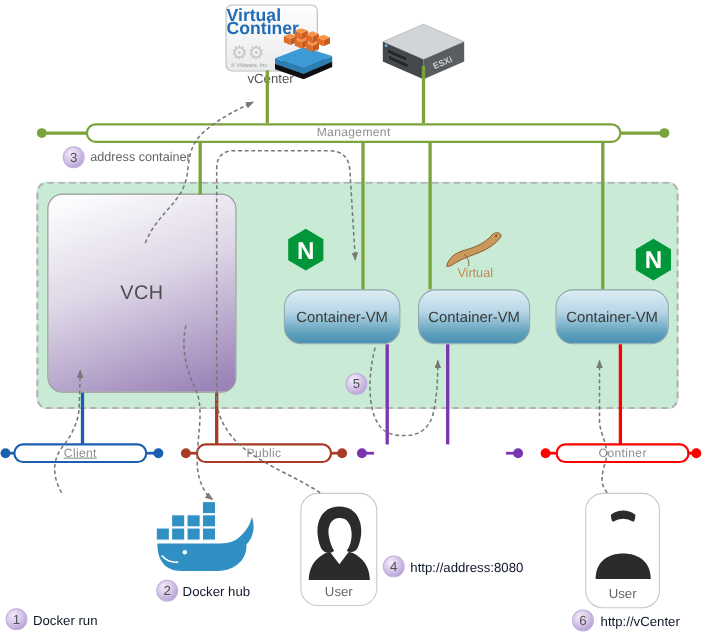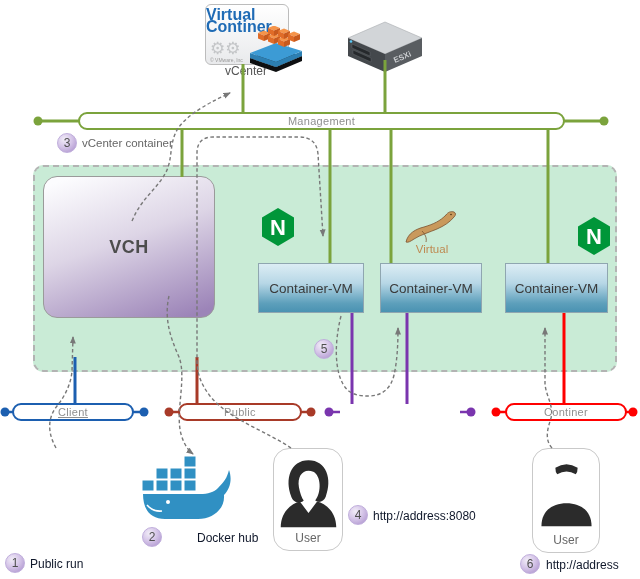--- a/index.html
+++ b/index.html
@@ -11,26 +11,26 @@
         background:#fff;display:flex;align-items:center;justify-content:center;
         font-size:11px;color:#8f8f8f;letter-spacing:.3px;}
   .pill-mgmt{border:2.5px solid #7ba33c;text-align:center;}
   .pill-client{border:2.5px solid #1c5fb0;}
   .pill-public{border:2.5px solid #a83a28;}
   .pill-bridge{border:2.5px solid #7a35ae;}
   .pill-continer{border:2.5px solid #ff0000;text-align:center;}
   
   .green-area{position:absolute;left:33px;top:165px;width:584px;height:207px;
         background:#c9ebd6;border:2px dashed #b3b3b3;border-radius:10px;box-sizing:border-box;}
-  .vch-box{position:absolute;left:43px;top:176px;width:172px;height:142px;
+  .vch-box{position:absolute;left:43px;top:176px;width:172px;height:181px;
         border:1.5px solid #9a9a9a;border-radius:14px;box-sizing:border-box;
         background:linear-gradient(160deg,#fcfcfe 5%,#ddd5e6 45%,#9c84b8 95%);
         display:flex;align-items:center;justify-content:center;
-        font-size:18px;font-weight:bold;color:#4d4d4d;letter-spacing:.5px;}
-  .cvm{position:absolute;top:263px;height:50px;border:1.5px solid #8fa6b0;border-radius:0;
+        font-size:18px;font-weight:normal;color:#4d4d4d;letter-spacing:.5px;}
+  .cvm{position:absolute;top:263px;height:50px;border:1.5px solid #8fa6b0;border-radius:16px;
         box-sizing:border-box;display:flex;align-items:center;justify-content:center;
         background:linear-gradient(to bottom,#dcedf4 0%,#b7d7e6 40%,#5d9fbb 82%,#4a92b2 100%);
         font-size:13.5px;color:#3a3a3a;}
   
   .appliance{position:absolute;left:205px;top:4px;width:84px;height:61px;box-sizing:border-box;
         border:1px solid #bcbcbc;border-radius:6px;
         background:linear-gradient(to bottom,#ffffff,#e9eaec);}
   .appliance .t{width:100%;text-align:left;font-weight:bold;color:#1f6bb5;
         font-size:16px;line-height:12px;margin-top:4px;}
   .appliance .gears{position:absolute;left:4px;bottom:7px;color:#c4c6c8;font-size:17px;line-height:17px;}
@@ -211,45 +211,45 @@
     <svg width="65" height="82" viewBox="0 0 70 82" style="margin:2px auto 0;">
       <path d="M23,15 Q35,7 47,15 Q47,20 45,22 Q35,16 25,22 Q23,20 23,15 Z" fill="#2b2b2b"></path>
       <path d="M8,78 C8,61 20,53 35,53 C50,53 62,61 62,78 Z" fill="#2b2b2b"></path>
     </svg>
     <div class="name">User</div>
   </div>
 
   <div class="step" style="left:57px;top:133px;">
     <span>3</span>
   </div>
-  <div class="lbl lbl-sm" style="left:82px;top:137px;">vCenter container</div>
+  <div class="lbl lbl-sm" style="left:82px;top:137px;">address container</div>
 
   <div class="step" style="left:314px;top:339px;">
     <span>5</span>
   </div>
 
   <div class="step" style="left:5px;top:553px;">
     <span>1</span>
   </div>
-  <div class="lbl" style="left:30px;top:557px;">Public run</div>
+  <div class="lbl" style="left:30px;top:557px;">Docker run</div>
 
   <div class="step" style="left:142px;top:527px;">
     <span>2</span>
   </div>
-  <div class="lbl" style="left:166px;top:531px;margin-left:31px;">Docker hub</div>
+  <div class="lbl" style="left:166px;top:531px;">Docker hub</div>
 
   <div class="step" style="left:348px;top:505px;">
     <span>4</span>
   </div>
   <div class="lbl" style="left:373px;top:509px;">http://address:8080</div>
 
   <div class="step" style="left:520px;top:554px;">
     <span>6</span>
   </div>
-  <div class="lbl" style="left:546px;top:558px;">http://address</div>
+  <div class="lbl" style="left:546px;top:558px;">http://vCenter</div>
 
   <svg class="overlay" width="640" height="579" viewBox="0 0 640 579">
     <defs>
       <marker id="arrow" markerWidth="9" markerHeight="8" refX="6.5" refY="3" orient="auto" markerUnits="userSpaceOnUse">
         <path d="M0,0 L7.5,3 L0,6 Z" fill="#787878"></path>
       </marker>
     </defs>
 
     <g stroke="#7ba33c" stroke-width="3">
       <line x1="42" y1="121" x2="79" y2="121"></line>

